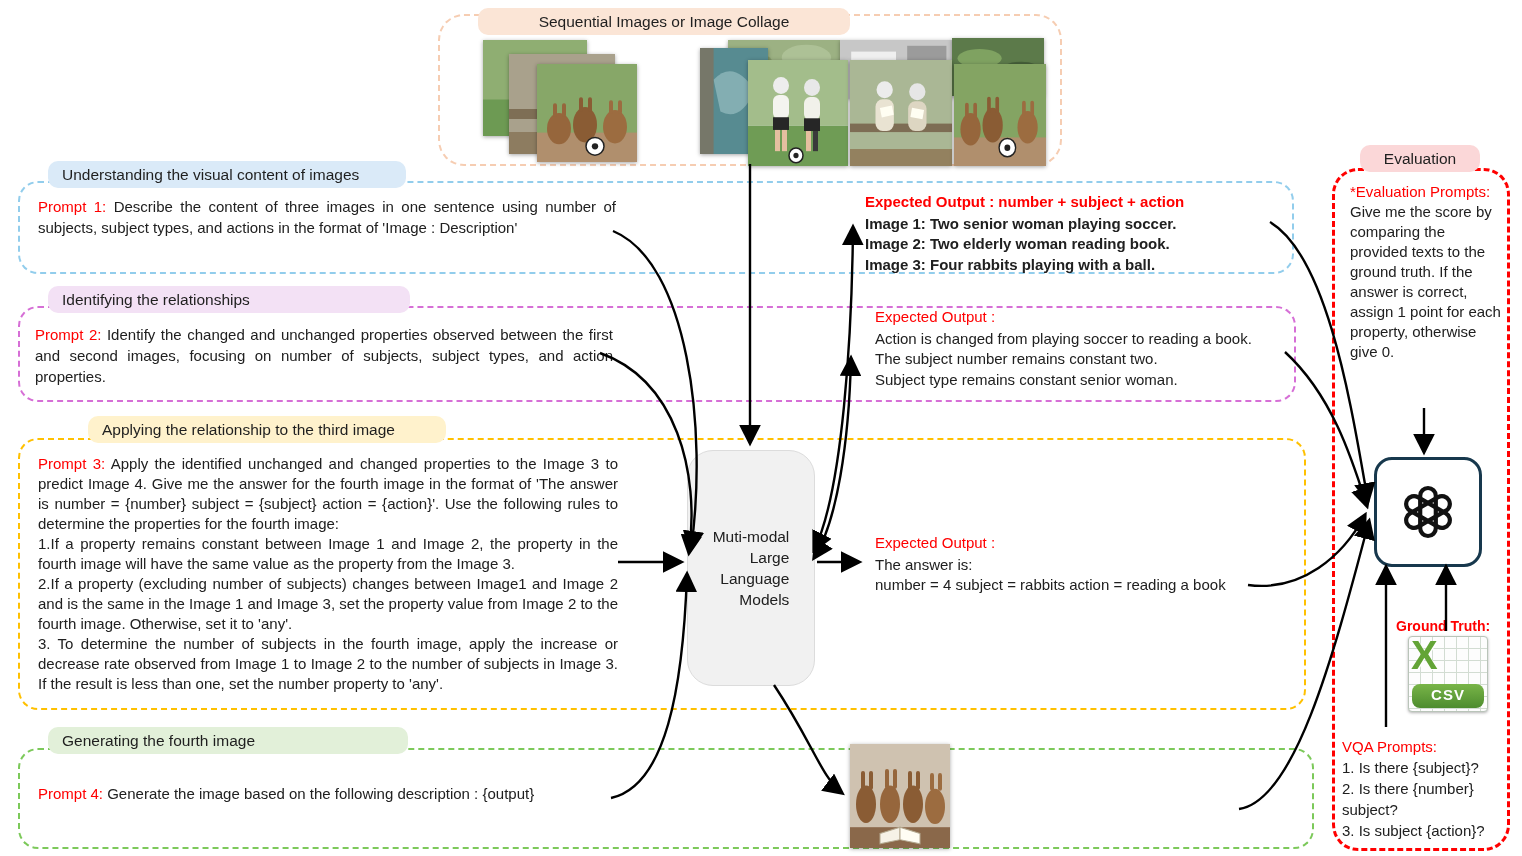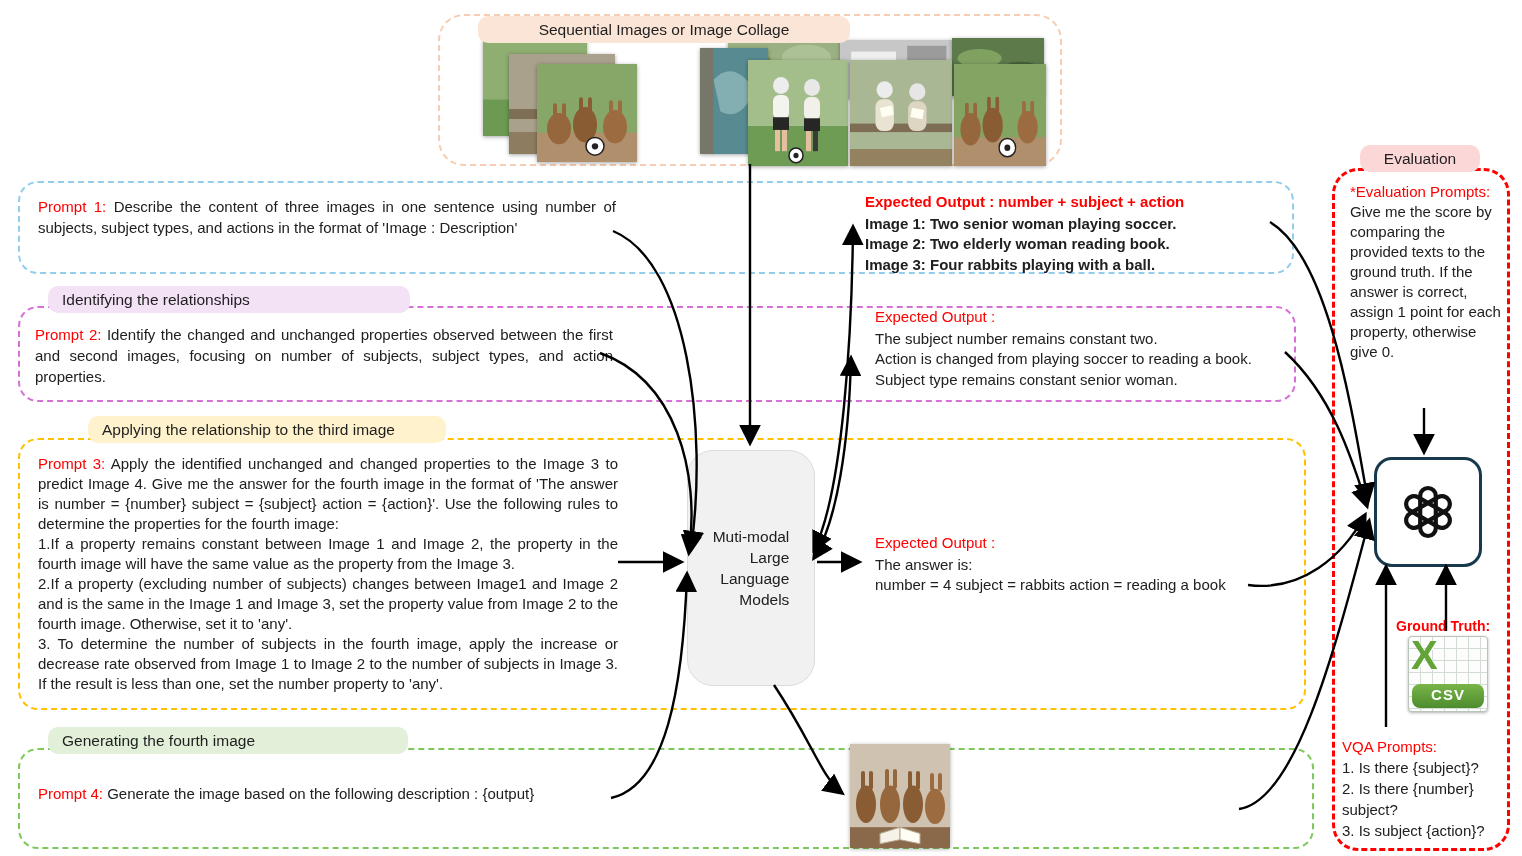--- a/index.html
+++ b/index.html
@@ -40,21 +40,22 @@
 
 <div id="canvas">
 
   <div class="box" style="left:438px;top:14px;width:620px;height:148px;border-color:#f6cdb2;border-radius:26px;"></div>
   <div class="box" style="left:18px;top:181px;width:1272px;height:89px;border-color:#92cdec;"></div>
   <div class="box" style="left:18px;top:306px;width:1274px;height:92px;border-color:#d66fd6;"></div>
   <div class="box" style="left:18px;top:438px;width:1284px;height:268px;border-color:#ffc000;"></div>
   <div class="box" style="left:18px;top:748px;width:1292px;height:97px;border-color:#7cc95a;"></div>
   <div class="box" style="left:1332px;top:168px;width:172px;height:677px;border-color:#ff0000;border-width:3px;border-radius:26px;"></div>
 
-  <div class="pill center" style="left:478px;top:16px;width:344px;background:#fbe5d6;">Sequential Images or Image Collage</div>
+  <div class="pill center" style="left:478px;top:8px;width:344px;background:#fbe5d6;">Sequential Images or Image Collage</div>
+  <div class="pill" style="left:48px;top:161px;width:330px;background:#daeaf8;">Understanding the visual content of images</div>
   <div class="pill" style="left:48px;top:286px;width:334px;background:#f3e1f5;">Identifying the relationships</div>
   <div class="pill" style="left:50px;top:416px;width:330px;background:#fff2cc;margin-left:38px;">Applying the relationship to the third image</div>
   <div class="pill" style="left:48px;top:727px;width:332px;background:#e2f0d9;">Generating the fourth image</div>
   <div class="pill center" style="left:1360px;top:145px;width:92px;background:#fbd7d8;">Evaluation</div>
 
   <div class="txt just" style="left:38px;top:196px;width:578px;">
     <span class="red">Prompt 1:</span>
     <span>Describe the content of three images in one sentence using number of subjects, subject types, and actions in the format of 'Image : Description'</span>
   </div>
 
@@ -78,22 +79,22 @@
 
   <div class="eo" style="left:865px;top:192px;width:360px;font-weight:bold;">
     <div class="eo-head">Expected Output  :  number + subject + action</div>
     <div>Image 1: Two senior woman playing soccer.</div>
     <div>Image 2: Two elderly woman reading book.</div>
     <div>Image 3: Four rabbits playing with a ball.</div>
   </div>
 
   <div class="eo" style="left:875px;top:307px;width:410px;">
     <div class="eo-head">Expected Output  :</div>
+    <div>Action is changed from playing soccer to reading a book.</div>
     <div>The subject number remains constant two.</div>
-    <div>Action is changed from playing soccer to reading a book.</div>
     <div>Subject type remains constant senior woman.</div>
   </div>
 
   <div class="eo" style="left:875px;top:533px;width:390px;">
     <div class="eo-head">Expected Output  :</div>
     <div>The answer is:</div>
     <div>number = 4 subject = rabbits action = reading a book</div>
   </div>
 
   <div id="mllm">Muti-modal

